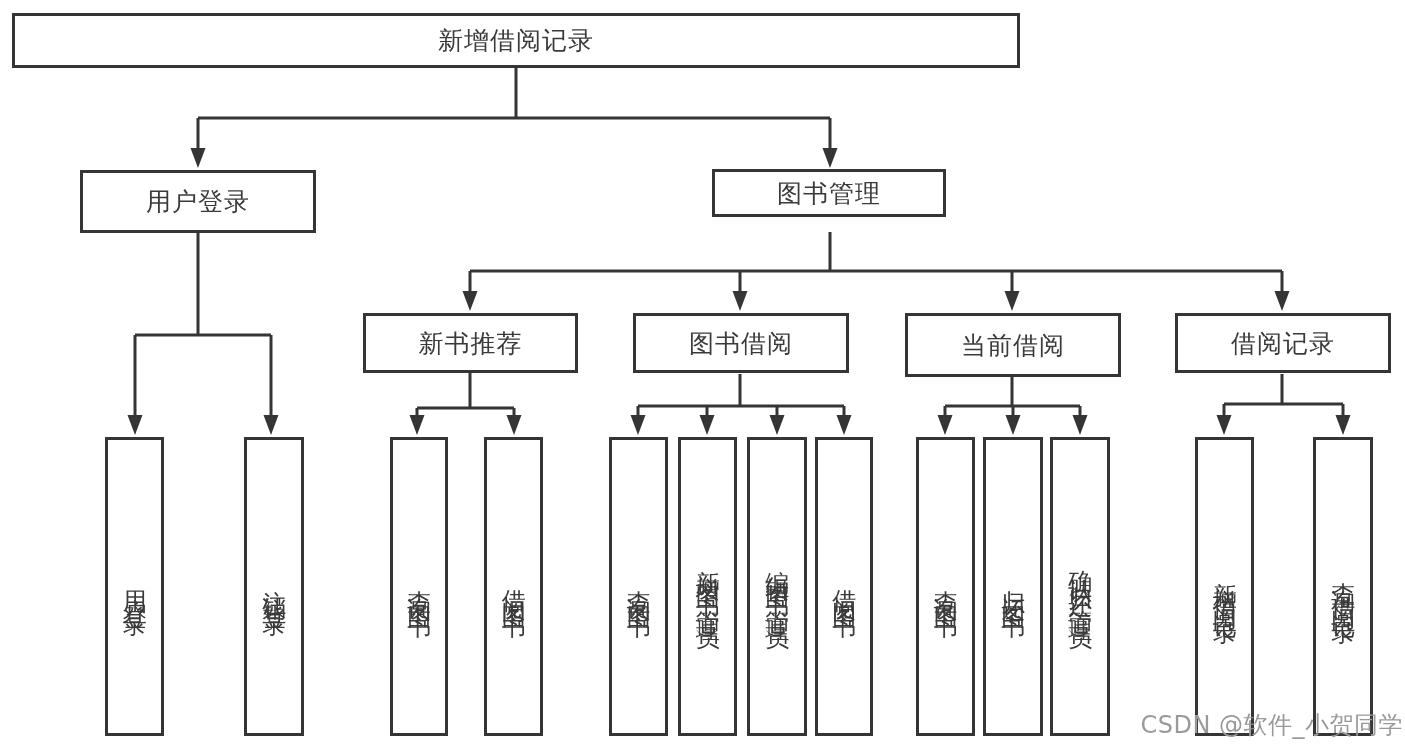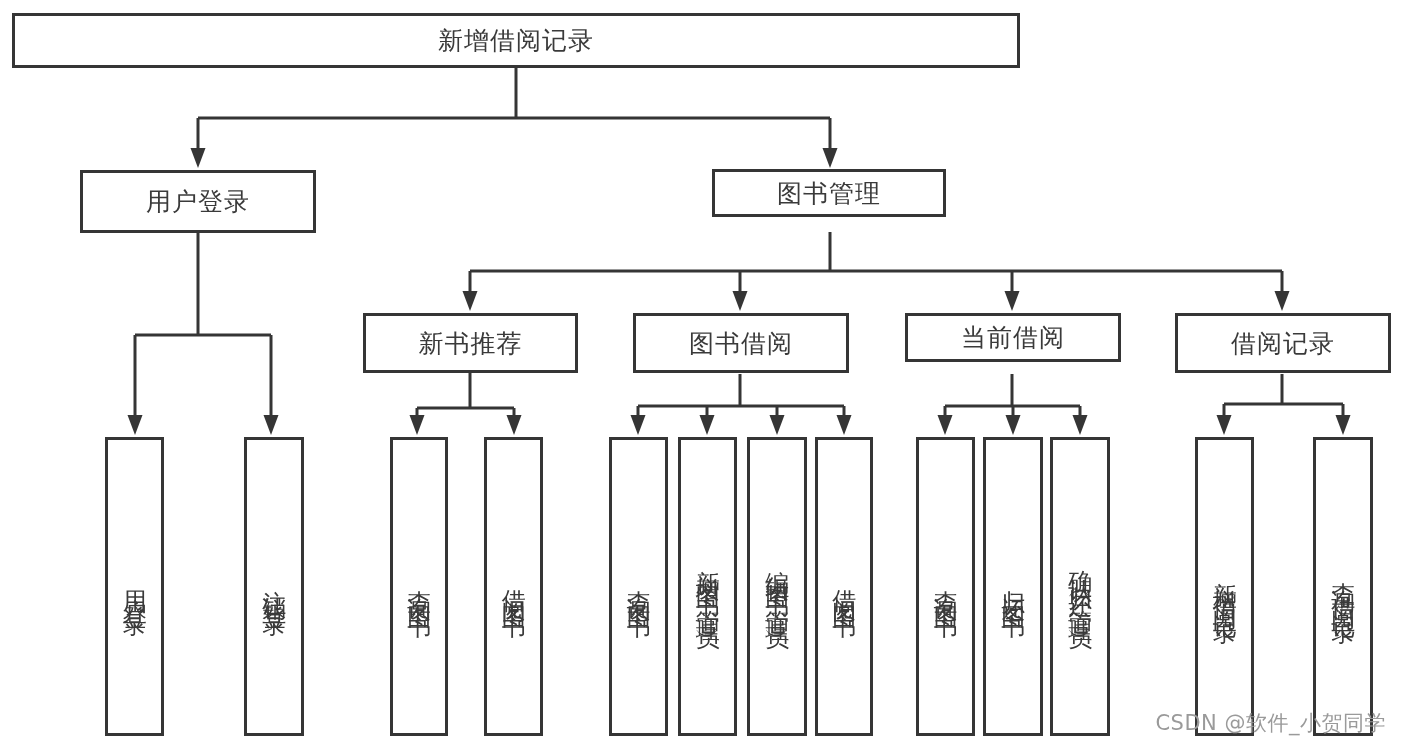--- a/index.html
+++ b/index.html
@@ -17,22 +17,22 @@
     display:flex; align-items:center; justify-content:center;
     color:var(--text,#3a3a3a);
     z-index:1;
   }
   .h  { font-size:25px; letter-spacing:1px; white-space:nowrap; }
   .v  {
     writing-mode:vertical-rl; text-orientation:mixed;
     font-size:24px; letter-spacing:8px; line-height:1.1;
   }
   .watermark {
-    position:absolute; top:709px; right:19px; z-index:5;
-    font-size:21px; letter-spacing:0.5px; white-space:nowrap;
+    position:absolute; top:709px; right:2px; z-index:5;
+    font-size:24px; letter-spacing:0.5px; white-space:nowrap;
     color:var(--watermark,#9a9a9a);
   }
 </style>
 </head>
 <body>
 
 <div class="stage">
 
   <svg class="connectors" width="1405" height="747">
       <line x1="516" y1="68" x2="516" y2="118" stroke="#353535" stroke-width="3"></line>
@@ -89,21 +89,21 @@
       <path d="M 1343 435 L 1335.5 415 L 1350.5 415 Z" fill="#353535"></path>
     </svg>
 
   <div class="box h" style="left:12px;top:13px;width:1008px;height:55px">新增借阅记录</div>
 
   <div class="box h" style="left:80px;top:170px;width:236px;height:63px">用户登录</div>
   <div class="box h" style="left:712px;top:169px;width:234px;height:48px">图书管理</div>
 
   <div class="box h" style="left:633px;top:313px;width:216px;height:60px">图书借阅</div>
   <div class="box h" style="left:363px;top:313px;width:215px;height:60px">新书推荐</div>
-  <div class="box h" style="left:905px;top:313px;width:216px;height:49px">当前借阅</div>
+  <div class="box h" style="left:905px;top:313px;width:216px;height:64px">当前借阅</div>
   <div class="box h" style="left:1175px;top:313px;width:216px;height:60px">借阅记录</div>
 
   <div class="box v" style="left:105px;top:437px;width:59px;height:299px">用户登录</div>
   <div class="box v" style="left:244px;top:437px;width:60px;height:299px">注销登录</div>
 
   <div class="box v" style="left:390px;top:437px;width:58px;height:299px">查询图书</div>
   <div class="box v" style="left:484px;top:437px;width:59px;height:299px">借阅图书</div>
 
   <div class="box v" style="left:609px;top:437px;width:59px;height:299px">查询图书</div>
   <div class="box v" style="left:678px;top:437px;width:59px;height:299px">新增图书（管理员）</div>

